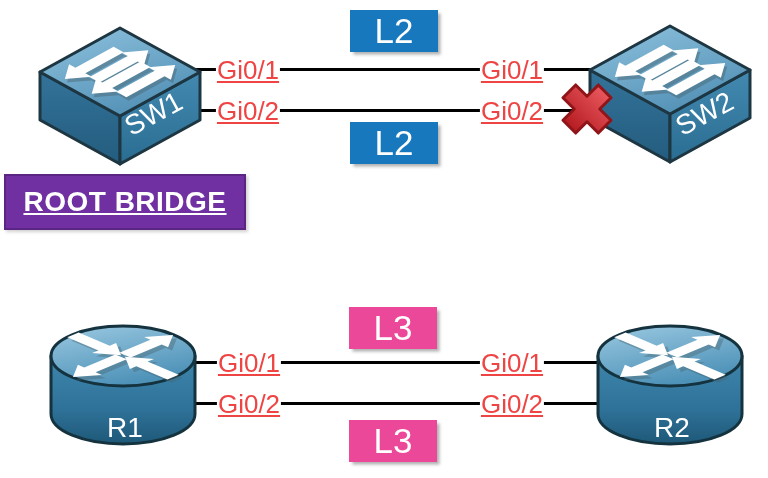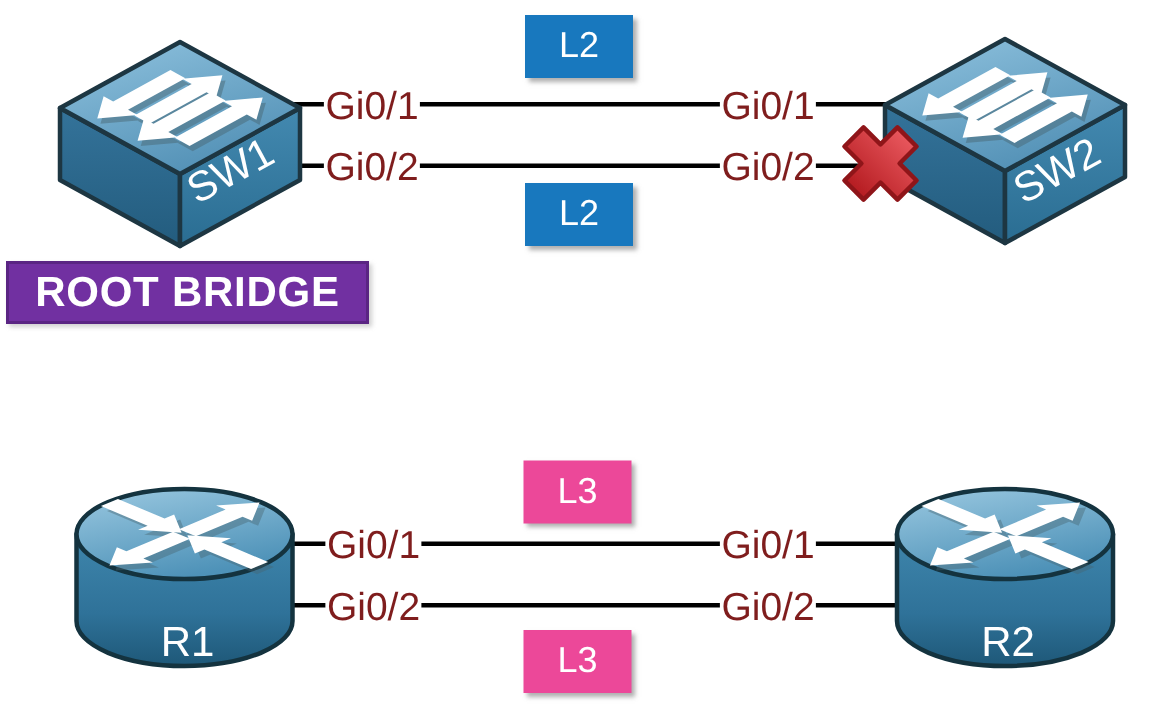--- a/index.html
+++ b/index.html
@@ -1,31 +1,31 @@
 <!DOCTYPE html>
 <html><head>
 <meta charset="utf-8">
 <style>
   html,body{margin:0;padding:0;background:#fff;}
   .canvas{position:relative;width:768px;height:478px;background:#ffffff;overflow:hidden;
           font-family:"Liberation Sans",sans-serif;}
   .line{position:absolute;height:3px;background:#000;z-index:1;}
   .port-label{position:absolute;z-index:2;transform:translate(-50%,-50%);
-              color:#7f1d1d;font-size:26px;line-height:1;background:#fff;padding:0 1px;
-              white-space:nowrap;}
-  .badge{position:absolute;z-index:2;width:72px;height:42px;display:flex;
-         align-items:center;justify-content:center;color:#fff;font-size:24px;
+              color:#ef4444;font-size:26px;line-height:1;background:#fff;padding:0 1px;
+              white-space:nowrap;text-decoration:underline;}
+  .badge{position:absolute;z-index:2;width:88px;height:42px;display:flex;
+         align-items:center;justify-content:center;color:#fff;font-size:35px;
          box-shadow:2.5px 2.5px 3px rgba(110,110,110,.55);}
   .badge-l2{background:#1878BE;}
   .badge-l3{background:#ec4899;}
-  .root-bridge{position:absolute;left:4px;top:174px;width:242px;height:42px;z-index:2;
+  .root-bridge{position:absolute;left:4px;top:174px;width:242px;height:56px;z-index:2;
                background:#7130A1;border:2px solid #5A2583;box-sizing:border-box;
                display:flex;align-items:center;justify-content:center;
                color:#fff;font-size:28px;font-weight:bold;letter-spacing:.5px;
-               box-shadow:2px 2px 3px rgba(140,140,140,.4);}
+               box-shadow:2px 2px 3px rgba(140,140,140,.4);text-decoration:underline;}
   svg.node{position:absolute;z-index:3;}
   svg.xmark{position:absolute;z-index:4;}
   svg text{font-family:"Liberation Sans",sans-serif;}
 </style>
 </head>
 <body>
 
 <div class="canvas">
 
   <div class="line" style="left:193px;top:68px;width:402px;"></div>

